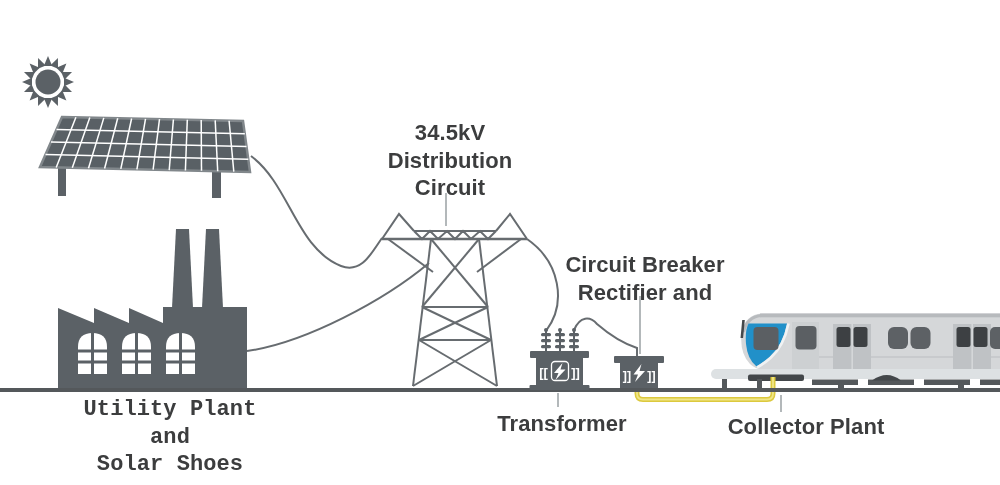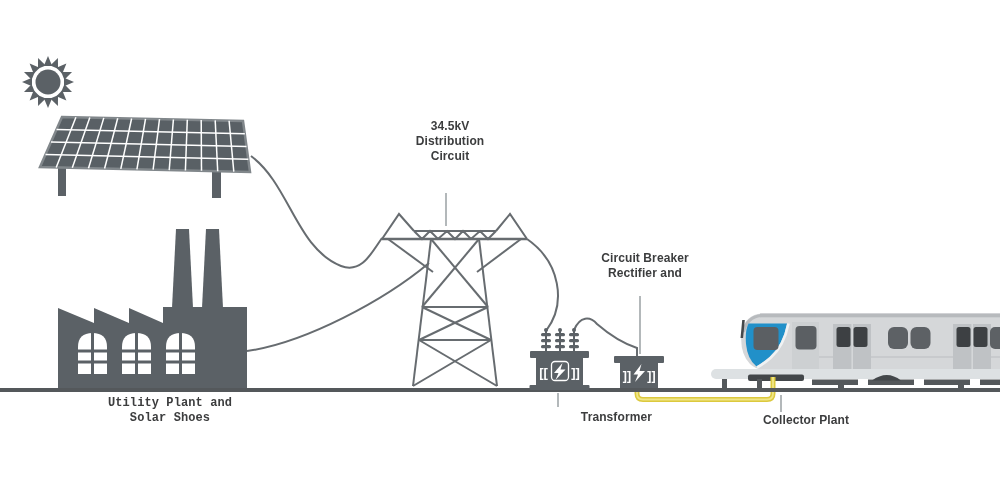--- a/index.html
+++ b/index.html
@@ -3,21 +3,21 @@
 <meta charset="utf-8">
 <style>
   html,body{margin:0;padding:0;background:#ffffff;}
   .canvas{
     position:relative;width:1000px;height:485px;background:#ffffff;
     font-family:"Liberation Sans",sans-serif;overflow:hidden;
   }
   .diagram-svg{position:absolute;left:0;top:0;}
   .label{
     position:absolute;text-align:center;color:#3c3d3e;
-    font-size:12px;font-weight:700;line-height:1.26;letter-spacing:.1px;
+    font-size:22px;font-weight:700;line-height:1.26;letter-spacing:.1px;
   }
   .svg-mark{font-family:"Liberation Sans",sans-serif;font-weight:700;fill:#ffffff;}
 </style>
 </head>
 <body>
 
 <div class="canvas">
 <svg class="diagram-svg" width="1000" height="485" viewBox="0 0 1000 485">
 
   <g stroke="#9aa0a3" stroke-width="1.5">
@@ -213,21 +213,21 @@
 
   <div class="label" style="left:360px;top:119px;width:180px;">
     <div>34.5kV</div>
     <div>Distribution</div>
     <div>Circuit</div>
   </div>
   <div class="label" style="left:555px;top:251px;width:180px;">
     <div>Circuit Breaker</div>
     <div>Rectifier and</div>
   </div>
-  <div class="label" style="left:472px;top:410px;width:180px;text-align:right;">
+  <div class="label" style="left:472px;top:410px;width:180px;">
     <div>Transformer</div>
   </div>
   <div class="label" style="left:70px;top:396px;width:200px;font-family:Liberation Mono, monospace;">
     <div>Utility Plant and</div>
     <div>Solar Shoes</div>
   </div>
   <div class="label" style="left:716px;top:413px;width:180px;">
     <div>Collector Plant</div>
   </div>
 </div>

